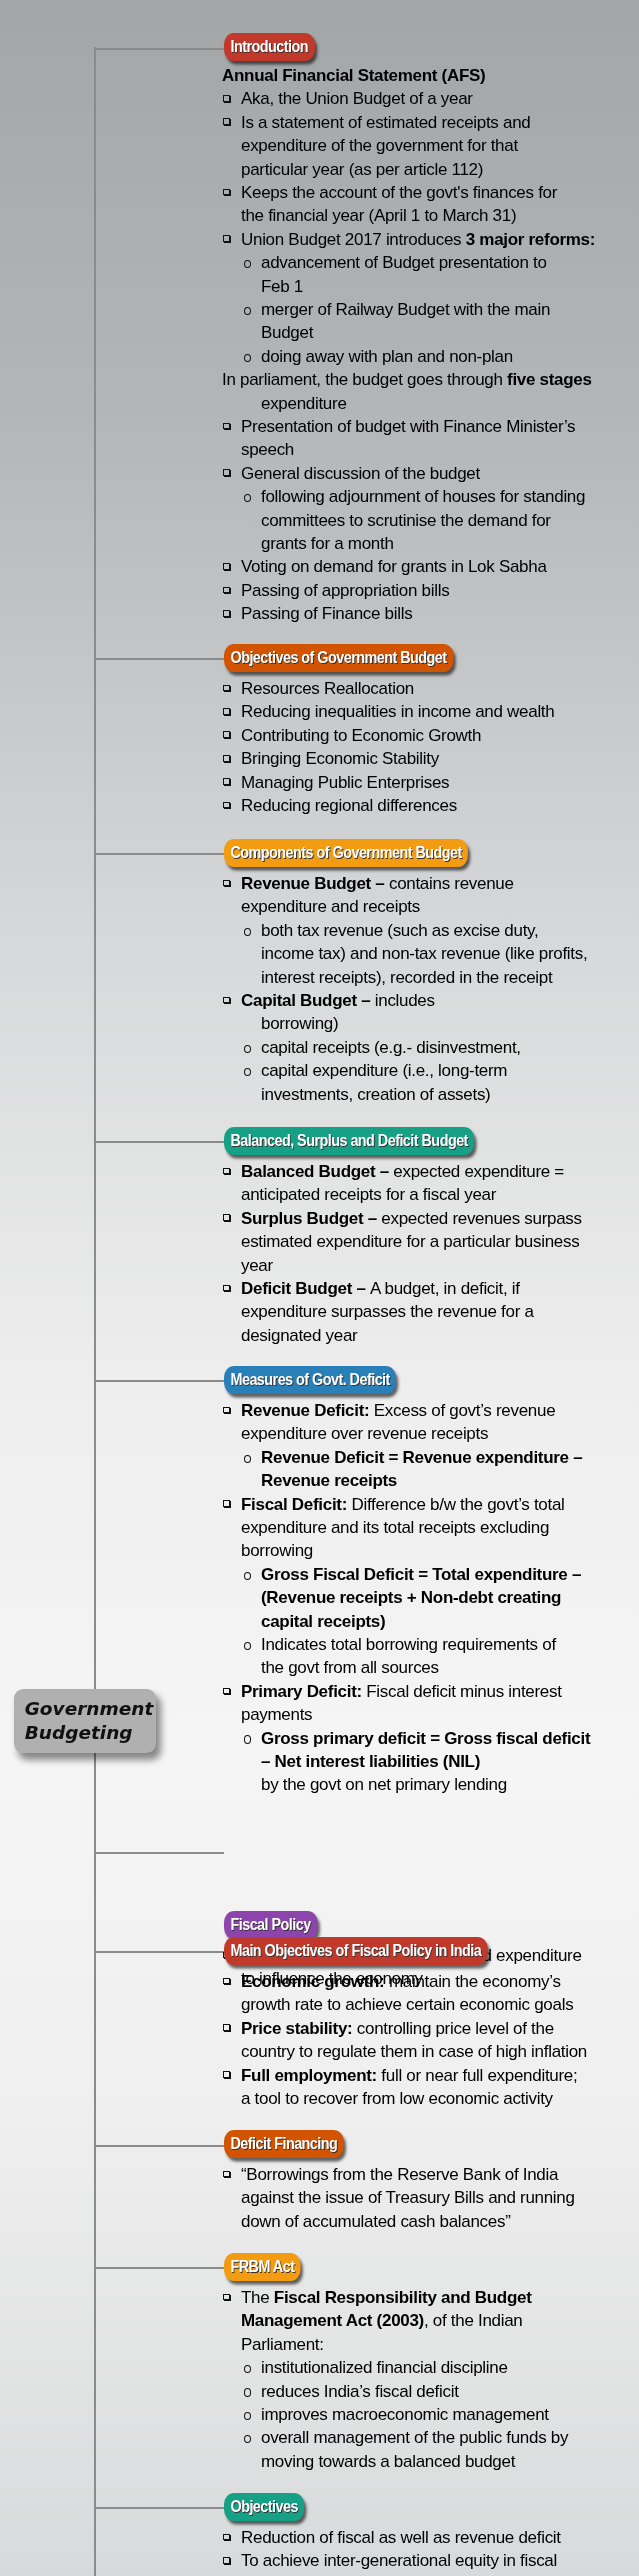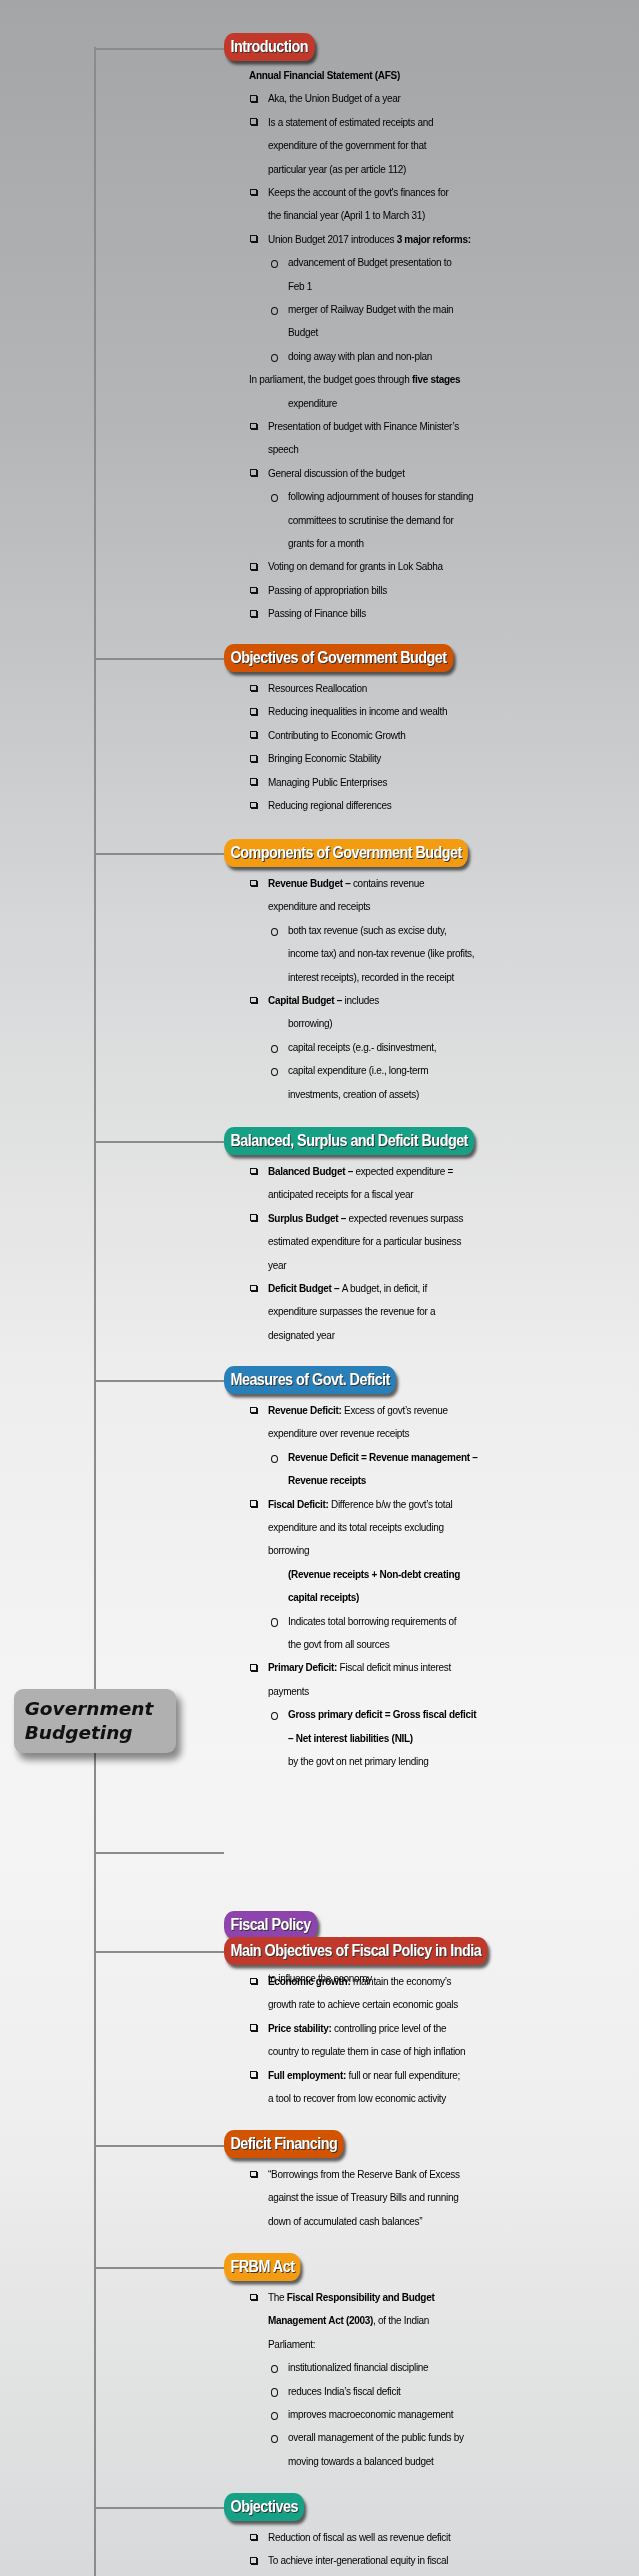--- a/index.html
+++ b/index.html
@@ -13,40 +13,40 @@
     color: #000;
   }
   .tree-v {
     position: absolute; left: 94px; top: 47px; width: 1.5px; height: 3348px;
     background: #898b8c;
   }
   .tree-h {
     position: absolute; left: 94px; width: 130px; height: 1.5px; background: #898b8c;
   }
   .root {
-    position: absolute; left: 14.4px; top: 1689px; width: 162px; height: 64px;
+    position: absolute; left: 14.4px; top: 1689px; width: 142px; height: 64px;
     background: #b0b0b0; border-radius: 9.3px;
     box-shadow: 4.1px 6.2px 7.2px rgba(0,0,0,0.45);
     display: flex; align-items: center; padding-left: 10.3px; box-sizing: border-box;
   }
   .root-label {
     font-family: "DejaVu Sans", sans-serif; font-style: italic; font-weight: bold;
     font-size: 18.5px; line-height: 24px; color: #111; white-space: pre-line;
   }
   .section { position: absolute; left: 222px; width: 407px; }
   .badge {
     display: inline-block; color: #fff; font-weight: bold;
     font-family: "Liberation Sans", sans-serif; font-size: 16px; line-height: 19.6px;
     padding: 4.1px 7.2px; border-radius: 11.3px; letter-spacing: -0.6px;
     text-shadow: 1px 1px 0 #333;
     box-shadow: 2.6px 3.6px 3.1px rgba(0,0,0,0.6);
     transform: scaleX(0.9); transform-origin: left center;
     white-space: pre-line; margin-left: 1.5px;
   }
-  .body { margin-top: 5.2px; font-size: 10px; line-height: 23.4px; letter-spacing: -0.3px; margin-left: 27px; }
+  .body { margin-top: 5.2px; font-size: 17px; line-height: 23.4px; letter-spacing: -0.3px; }
   .line { display: block; position: relative; }
   .lvl0 { padding-left: 0; }
   .lvl1 { padding-left: 19px; }
   .lvl2 { padding-left: 39px; }
   .bul {
     position: absolute; top: 7.7px; width: 6.7px; height: 6.7px;
     border: 1px solid #111; box-sizing: border-box;
     box-shadow: 1px 1px 0 #111; background: transparent;
   }
   .lvl1 .bul { left: 1px; }
@@ -152,25 +152,26 @@
     <span class="line lvl1"><span>expenditure surpasses the revenue for a</span></span>
     <span class="line lvl1"><span>designated year</span></span>
   </div>
 </div>
 
 <div class="section" style="top:1366px">
   <span class="badge blue">Measures of Govt. Deficit</span>
   <div class="body">
     <span class="line lvl1"><i class="bul"></i><b>Revenue Deficit: </b><span>Excess of govt’s revenue</span></span>
     <span class="line lvl1"><span>expenditure over revenue receipts</span></span>
-    <span class="line lvl2"><i class="bul"></i><b>Revenue Deficit = Revenue management –</b></span>
+    <span class="line lvl2"><i class="bul"></i><b>Revenue Deficit = Revenue expenditure –</b></span>
     <span class="line lvl2"><b>Revenue receipts</b></span>
     <span class="line lvl1"><i class="bul"></i><b>Fiscal Deficit: </b><span>Difference b/w the govt’s total</span></span>
     <span class="line lvl1"><span>expenditure and its total receipts excluding</span></span>
     <span class="line lvl1"><span>borrowing</span></span>
+    <span class="line lvl2"><i class="bul"></i><b>Gross Fiscal Deficit = Total expenditure –</b></span>
     <span class="line lvl2"><b>(Revenue receipts + Non-debt creating</b></span>
     <span class="line lvl2"><b>capital receipts)</b></span>
     <span class="line lvl2"><i class="bul"></i><span>Indicates total borrowing requirements of</span></span>
     <span class="line lvl2"><span>the govt from all sources</span></span>
     <span class="line lvl1"><i class="bul"></i><b>Primary Deficit: </b><span>Fiscal deficit minus interest</span></span>
     <span class="line lvl1"><span>payments</span></span>
     <span class="line lvl2"><i class="bul"></i><b>Gross primary deficit = Gross fiscal deficit</b></span>
     <span class="line lvl2"><b>– Net interest liabilities (NIL)</b></span>
     <span class="line lvl2"><span>by the govt on net primary lending</span></span>
   </div>
@@ -192,21 +193,21 @@
     <span class="line lvl1"><i class="bul"></i><b>Price stability: </b><span>controlling price level of the</span></span>
     <span class="line lvl1"><span>country to regulate them in case of high inflation</span></span>
     <span class="line lvl1"><i class="bul"></i><b>Full employment: </b><span>full or near full expenditure;</span></span>
     <span class="line lvl1"><span>a tool to recover from low economic activity</span></span>
   </div>
 </div>
 
 <div class="section" style="top:2130px">
   <span class="badge darkorange">Deficit Financing</span>
   <div class="body">
-    <span class="line lvl1"><i class="bul"></i><span>“Borrowings from the Reserve Bank of Excess</span></span>
+    <span class="line lvl1"><i class="bul"></i><span>“Borrowings from the Reserve Bank of India</span></span>
     <span class="line lvl1"><span>against the issue of Treasury Bills and running</span></span>
     <span class="line lvl1"><span>down of accumulated cash balances”</span></span>
   </div>
 </div>
 
 <div class="section" style="top:2253px">
   <span class="badge orange">FRBM Act</span>
   <div class="body">
     <span class="line lvl1"><i class="bul"></i><span>The </span><b>Fiscal Responsibility and Budget</b></span>
     <span class="line lvl1"><b>Management Act (2003)</b><span>, of the Indian</span></span>

